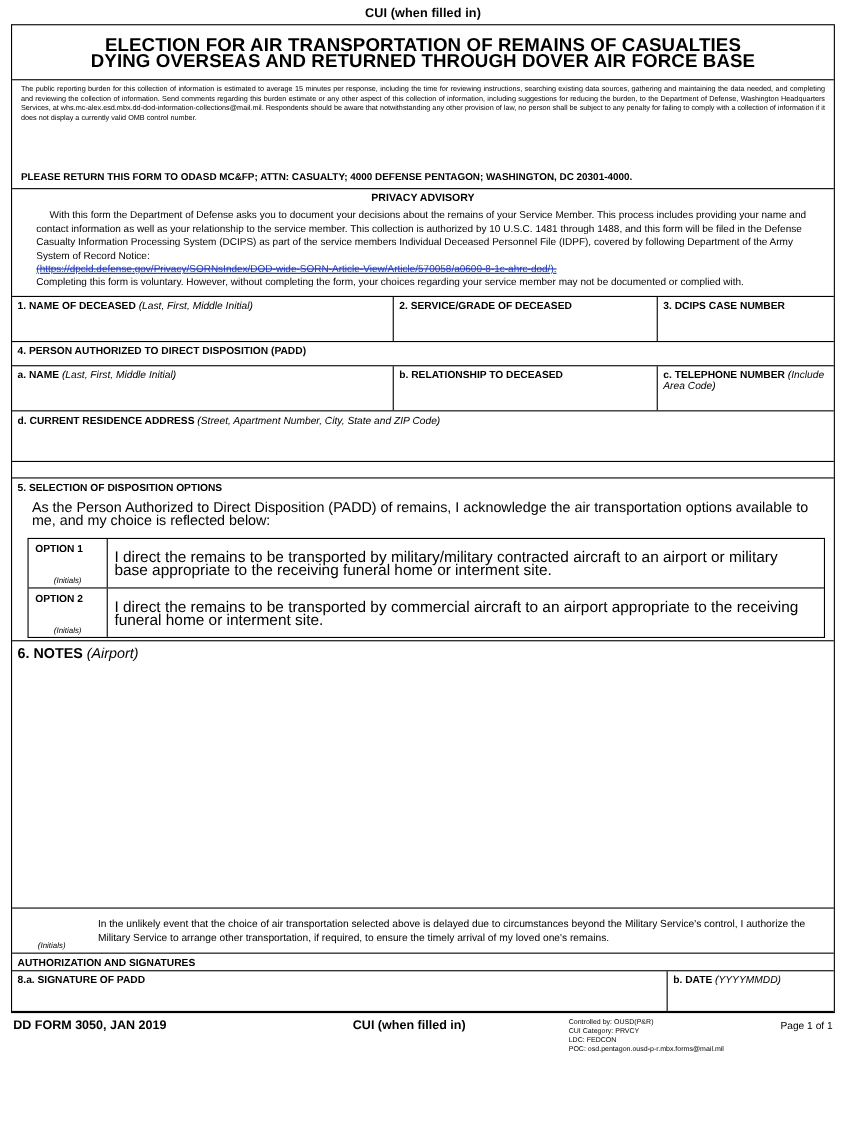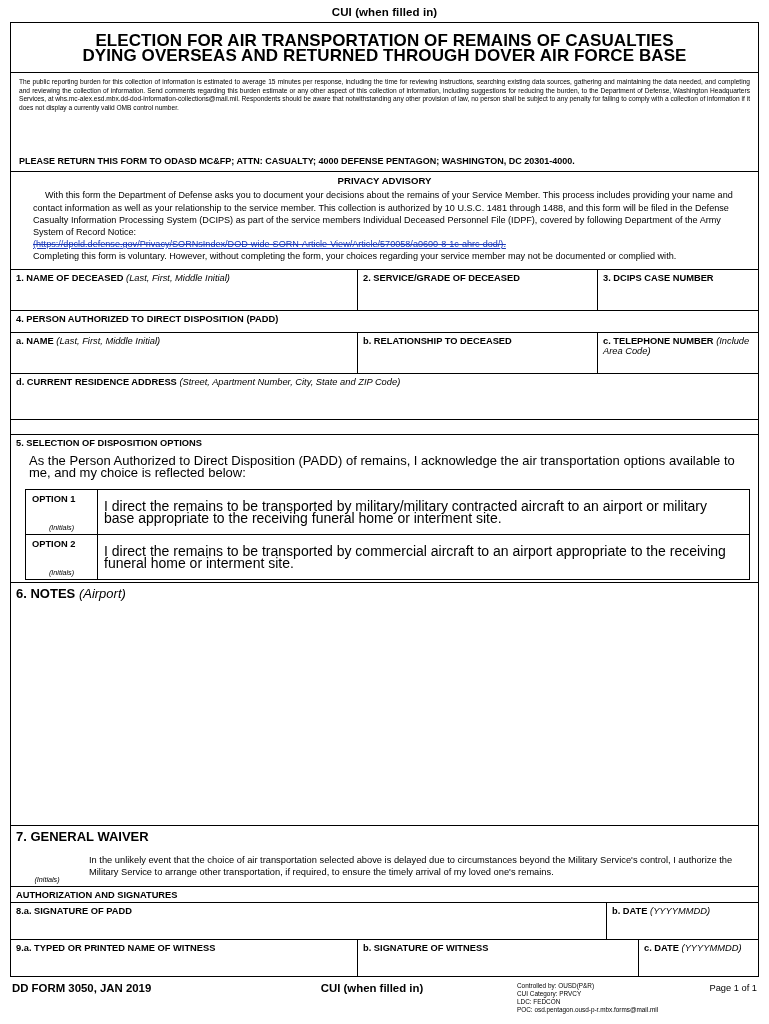--- a/index.html
+++ b/index.html
@@ -286,52 +286,39 @@
         <div class="option-text">I direct the remains to be transported by commercial aircraft to an airport appropriate to the receiving funeral home or interment site.</div>
       </div>
     </div>
 
     <div class="notes-head bt">
       <span>6. NOTES</span>
       <span class="ital" style="font-style:italic;font-weight:normal">(Airport)</span>
     </div>
     <div class="notes-body bb"></div>
 
-    <div class="notes-head">7. GENERAL WAIVER</div>
     <div class="waiver-row bb">
       <div class="waiver-initials">
         <div class="initials">(Initials)</div>
       </div>
       <div class="waiver-text">In the unlikely event that the choice of air transportation selected above is delayed due to circumstances beyond the Military Service's control, I authorize the Military Service to arrange other transportation, if required, to ensure the timely arrival of my loved one's remains.</div>
     </div>
 
     <div class="sec-head bb">AUTHORIZATION AND SIGNATURES</div>
 
     <div class="fr bb">
       <div class="cell field sig-cell" style="flex:1">
         <span class="lbl">8.a. SIGNATURE OF PADD</span>
       </div>
       <div class="cell field bl sig-cell" style="width:152px">
         <span class="lbl">b. DATE</span>
         <span class="lbl ital">(YYYYMMDD)</span>
       </div>
     </div>
 
-    <div class="fr">
-      <div class="cell field sig-cell" style="width:330px">
-        <span class="lbl">9.a. TYPED OR PRINTED NAME OF WITNESS</span>
-      </div>
-      <div class="cell field bl sig-cell" style="width:265px">
-        <span class="lbl">b. SIGNATURE OF WITNESS</span>
-      </div>
-      <div class="cell field bl sig-cell" style="flex:1">
-        <span class="lbl">c. DATE</span>
-        <span class="lbl ital">(YYYYMMDD)</span>
-      </div>
-    </div>
 
   </div>
 
   <div class="footer">
     <div class="f-left">DD FORM 3050, JAN 2019</div>
     <div class="f-center">CUI (when filled in)</div>
     <div class="f-right">
       <div class="ctrl-block">
         <div>Controlled by: OUSD(P&amp;R)</div>
         <div>CUI Category: PRVCY</div>

